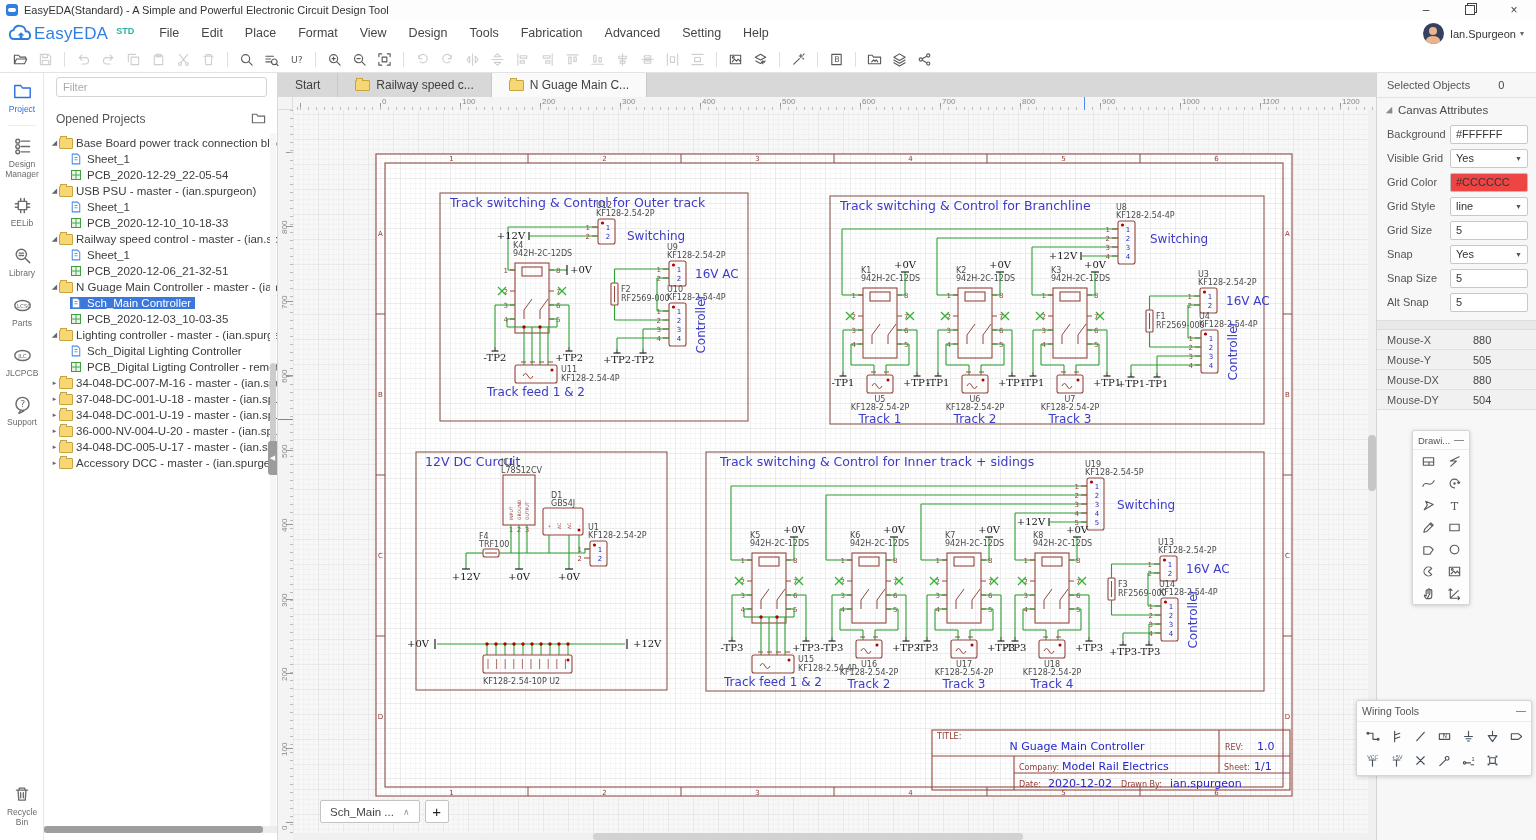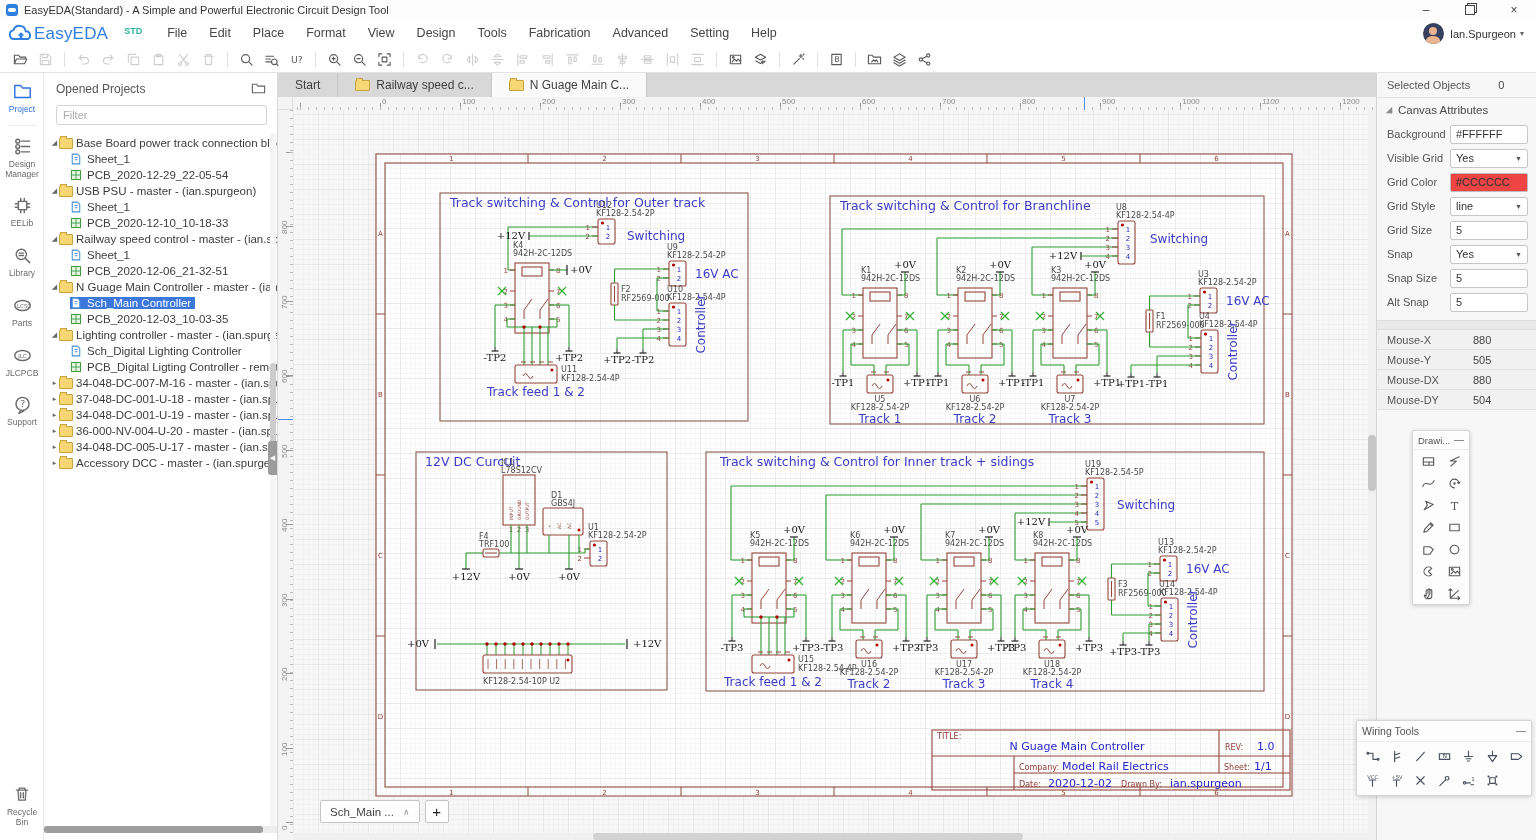--- a/index.html
+++ b/index.html
@@ -10,21 +10,21 @@
     border-bottom:1px solid #ececec;display:flex;align-items:center;font-size:11px;color:#333}
   #app-ico{width:12px;height:12px;border-radius:3px;background:#2f7fe0;margin:0 6px 0 6px;position:relative}
   #app-ico:after{content:"";position:absolute;left:2px;top:4px;width:8px;height:4px;border-radius:3px;background:#fff}
   .winbtns{margin-left:auto;display:flex;align-items:center;height:20px}
   .winbtn{width:44px;height:20px;display:flex;align-items:center;justify-content:center;color:#444;font-size:12px;cursor:pointer}
   .maxsq{width:8px;height:8px;border:1px solid #444;box-shadow:2px -2px 0 -1px #fff,2px -2px 0 0 #444}
   
   #menubar{position:absolute;left:0;top:20px;width:1536px;height:27px;background:#fff;display:flex;align-items:center}
   #logo{display:flex;align-items:flex-start;margin:0 14px 0 8px}
   #logo .brand{font-size:17px;font-weight:normal;color:#2f7fe0;letter-spacing:.2px}
-  #logo .std{font-size:9px;font-weight:bold;color:#2bb3a3;margin:2px 0 0 16px}
+  #logo .std{font-size:9px;font-weight:bold;color:#2bb3a3;margin:2px 0 0 8px}
   .menu-item{padding:0 11px;font-size:12.5px;color:#454545;height:27px;line-height:27px;cursor:pointer}
   #user{margin-left:auto;display:flex;align-items:center;margin-right:12px;cursor:pointer}
   #avatar{width:21px;height:21px;border-radius:50%;background:#36415f;position:relative;overflow:hidden;margin-right:6px}
   #avatar:before{content:"";position:absolute;left:6.5px;top:4px;width:8px;height:8px;border-radius:50%;background:#e9b astian}
   #avatar:before{content:"";position:absolute;left:6.5px;top:4px;width:8px;height:8px;border-radius:50%;background:#e9b48e}
   #avatar:after{content:"";position:absolute;left:3.5px;top:13px;width:14px;height:9px;border-radius:50% 50% 0 0;background:#e9b48e}
   #user .uname{font-size:11px;color:#333}
   #user .caret{font-size:8px;color:#666;margin-left:4px}
   
   #toolbar{position:absolute;left:0;top:47px;width:1536px;height:26px;background:#fff;
@@ -113,21 +113,21 @@
   .mrow{display:flex;height:19px;align-items:center;background:#f1f1f1;border-bottom:1px solid #e0e0e0}
   .mrow .ml{width:86px;padding-left:10px;color:#555}
   .mrow .mv{color:#444}
   
   .palette{position:absolute;background:#fdfdfd;border:1px solid #d6d6d6;box-shadow:0 1px 4px rgba(0,0,0,.18);border-radius:2px}
   .pal-head{display:flex;align-items:center;justify-content:space-between;height:18px;padding:0 5px;font-size:9.5px;color:#555;border-bottom:1px solid #ececec;cursor:move}
   .pal-head .mini{cursor:pointer;color:#666;font-size:10px;line-height:10px}
   #pal-draw{left:1412px;top:430px;width:56px}
   #pal-draw .pal-body{display:grid;grid-template-columns:26px 26px;justify-content:center}
   #pal-draw .pcell{width:26px;height:22px;display:flex;align-items:center;justify-content:center;color:#5a5a5a;cursor:pointer}
-  #pal-wire{left:1356px;top:720px;width:174px}
+  #pal-wire{left:1356px;top:700px;width:174px}
   #pal-wire .pal-head{height:20px;font-size:10.5px}
   #pal-wire .pal-body{display:flex;flex-wrap:wrap;padding:2px 3px 3px 3px}
   #pal-wire .pcell{width:24px;height:24px;display:flex;align-items:center;justify-content:center;color:#46505c;cursor:pointer}
   
   text{user-select:none}
   .st-title{fill:#3b3bc8;font:12.5px "DejaVu Sans",sans-serif}
   .st-blue{fill:#3b3bc8;font:12px "DejaVu Sans",sans-serif}
   .st-ref{fill:#4a4a4a;font:8px "DejaVu Sans",sans-serif}
   .st-pin{fill:#8f3b35;font:7px "DejaVu Sans",sans-serif}
   .st-pinb{fill:#2a2ac0;font:7px "DejaVu Sans",sans-serif}
@@ -387,30 +387,30 @@
             </svg></span>Support</div>
       </div>
     <div id="rail-bottom">
         <div class="rail-item"><span class="ri"><svg width="18" height="18" viewBox="0 0 16 16" fill="none" stroke="currentColor" stroke-width="1.2" stroke-linecap="round" stroke-linejoin="round">
               <path d="M3 4.5h10M5.5 4.5V2.8h5v1.7M4.5 4.5l.6 9h5.8l.6-9M6.8 6.8v4.5M9.2 6.8v4.5"></path>
             </svg></span>Recycle<br>Bin</div>
       </div>
   </div>
 
   <div id="projects">
+    <div id="filter-wrap">
+      <input id="filter" placeholder="Filter" style="">
+    </div>
     <div id="proj-head">
       <span>Opened Projects</span>
       <span class="ph-ico">
         <svg viewBox="0 0 16 16" width="15" height="15" fill="none" stroke="currentColor" stroke-width="1.2">
             <path d="M1.5 12.5V3.5h4.5l1.5 2h7v7z"></path>
           </svg>
       </span>
-    </div>
-    <div id="filter-wrap">
-      <input id="filter" placeholder="Filter" style="">
     </div>
     <div id="tree">
         <div class="trow">
           <span class="caret">◢</span>
           <span class="ticon">
             <span class="fold"></span>
           </span>
           <span class="lbl">Base Board power track connection block - mast</span>
         </div>
         <div class="trow child">

